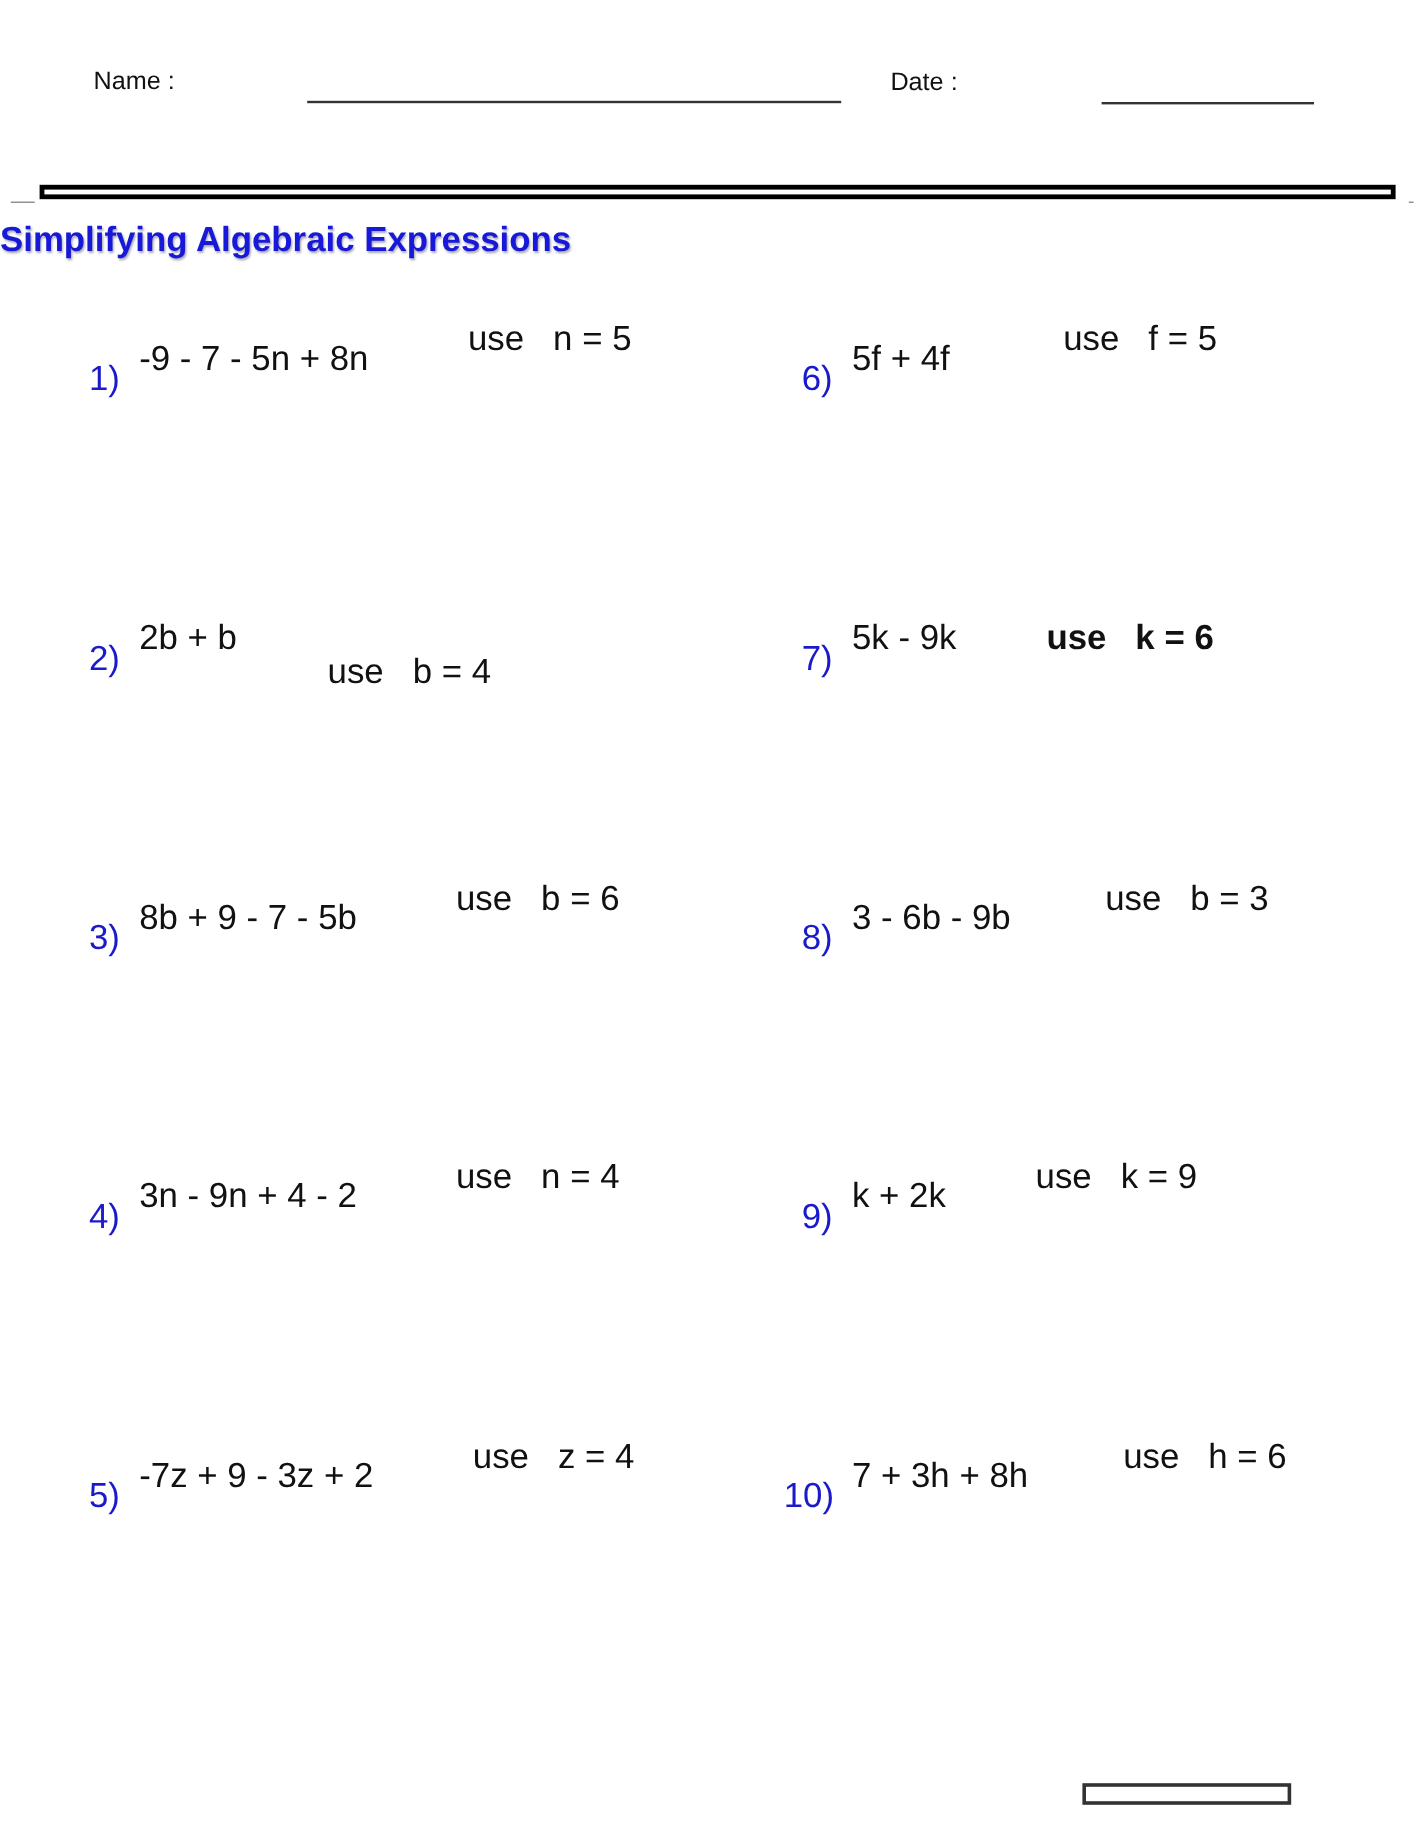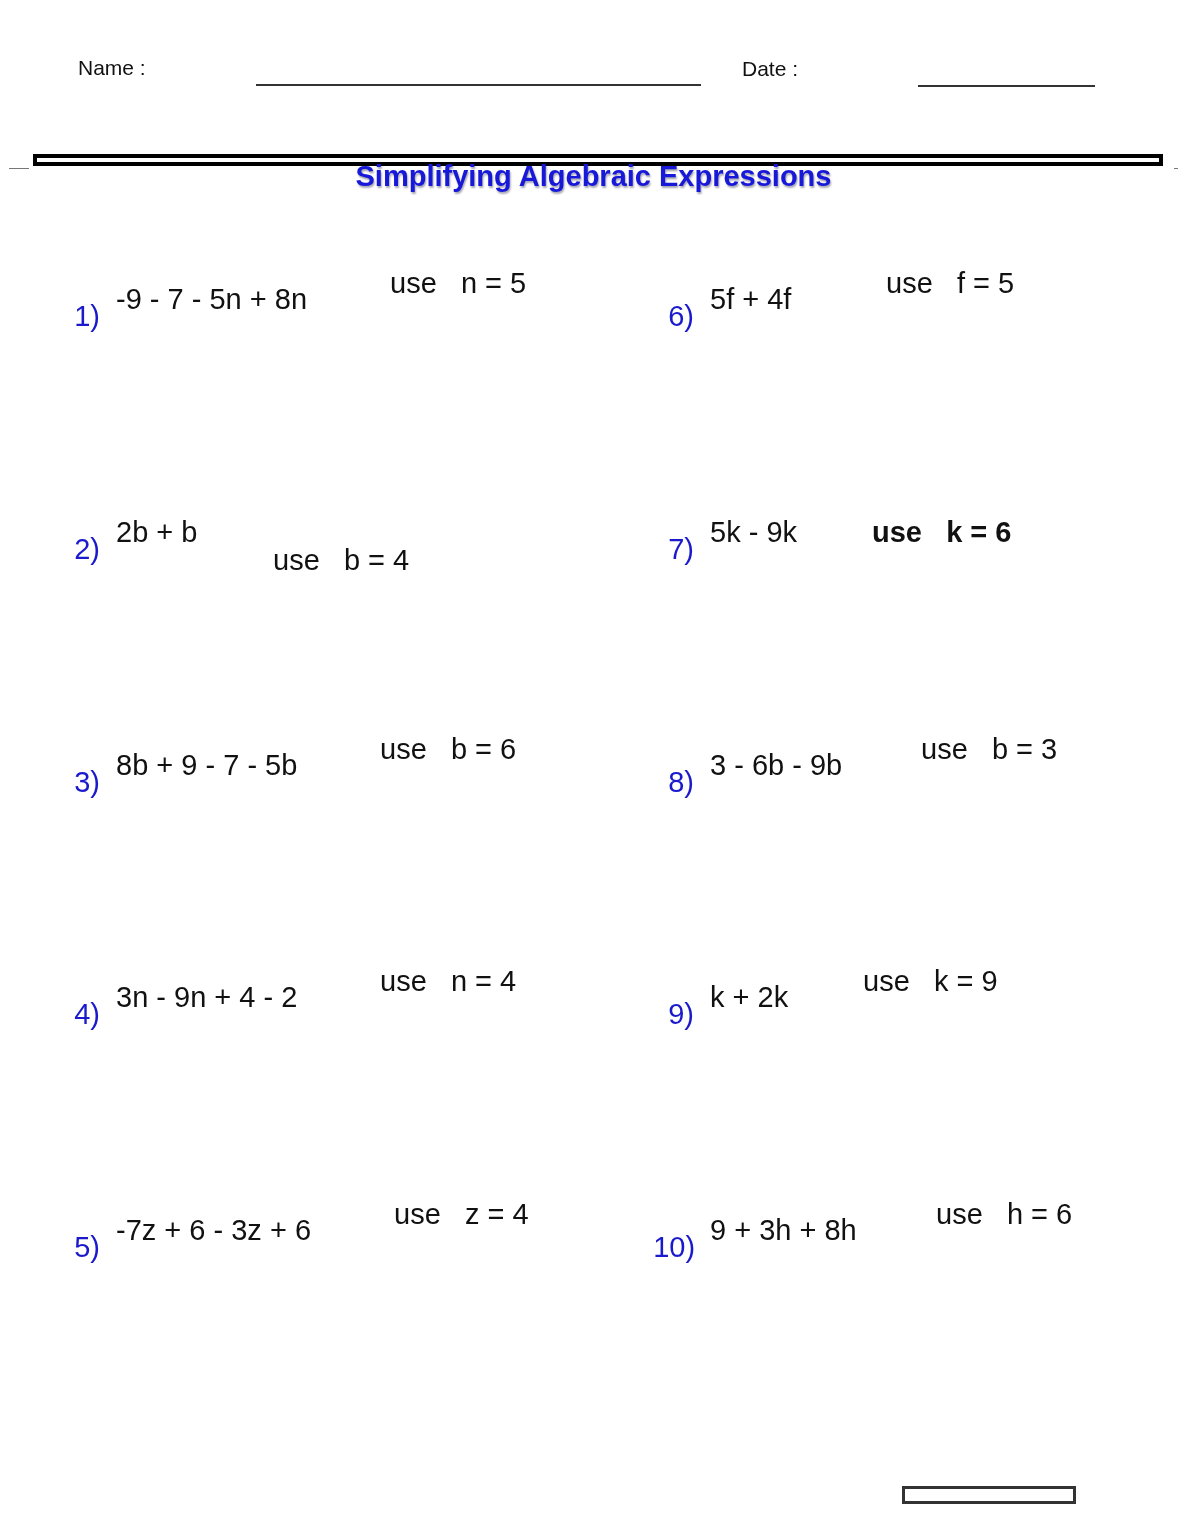--- a/index.html
+++ b/index.html
@@ -3,21 +3,21 @@
 <meta charset="utf-8">
 <style>
   html, body { margin: 0; padding: 0; background: #ffffff; }
   body { width: 1187px; height: 1536px; position: relative; overflow: hidden;
          font-family: "Liberation Sans", sans-serif; color: #111; }
   .hdr-label { position: absolute; font-size: 21px; color: #111; }
   .hdr-line { position: absolute; height: 0; border-top: 2px solid #333; }
   .rule-outer { position: absolute; left: 33px; top: 154px; width: 1130px; height: 12px;
                 box-sizing: border-box; border: 4px solid #000; background: #fff; }
   .tick { position: absolute; height: 0; border-top: 1px solid #777; }
-  .title { position: absolute; left: 0; width: 1187px; top: 160px; text-align: center;
+  .title { position: absolute; left: 0; width: 1187px; top: 184px; 
            font-weight: bold; font-size: 29px; color: #1818d8;
            text-shadow: 1px 2px 2px rgba(0,0,40,0.35); }
   .problem { position: absolute; font-size: 29px; white-space: pre; color: #111; }
   .num { color: #1a1acc; display: inline-block; }
   .expr { position: absolute; margin-top: 16px; }
   .use { position: absolute; }
   .answer-box { position: absolute; left: 902px; top: 1486px; width: 174px; height: 18px;
                 box-sizing: border-box; border: 3px solid #333; background: #fff; }
 </style>
 </head>
@@ -49,21 +49,21 @@
   <span class="expr" style="left:58px; top:0;">8b + 9 - 7 - 5b</span>
   <span class="use" style="left:322px; top:0;">use   b = 6</span>
 </div>
 <div class="problem" style="left:58px; top:965px;">
   <span class="num">4)</span>
   <span class="expr" style="left:58px; top:0;">3n - 9n + 4 - 2</span>
   <span class="use" style="left:322px; top:0;">use   n = 4</span>
 </div>
 <div class="problem" style="left:58px; top:1198px;">
   <span class="num">5)</span>
-  <span class="expr" style="left:58px; top:0;">-7z + 6 - 3z + 6</span>
+  <span class="expr" style="left:58px; top:0;">-7z + 9 - 3z + 2</span>
   <span class="use" style="left:336px; top:0;">use   z = 4</span>
 </div>
 
 <div class="problem" style="left:652px; top:267px;">
   <span class="num">6)</span>
   <span class="expr" style="left:58px; top:0;">5f + 4f</span>
   <span class="use" style="left:214px; top:0;margin-left:20px;">use   f = 5</span>
 </div>
 <div class="problem" style="left:652px; top:500px;">
   <span class="num">7)</span>
@@ -75,17 +75,17 @@
   <span class="expr" style="left:58px; top:0;">3 - 6b - 9b</span>
   <span class="use" style="left:269px; top:0;">use   b = 3</span>
 </div>
 <div class="problem" style="left:652px; top:965px;">
   <span class="num">9)</span>
   <span class="expr" style="left:58px; top:0;">k + 2k</span>
   <span class="use" style="left:211px; top:0;">use   k = 9</span>
 </div>
 <div class="problem" style="left:637px; top:1198px;">
   <span class="num">10)</span>
-  <span class="expr" style="left:73px; top:0;">9 + 3h + 8h</span>
+  <span class="expr" style="left:73px; top:0;">7 + 3h + 8h</span>
   <span class="use" style="left:299px; top:0;">use   h = 6</span>
 </div>
 
 <div class="answer-box"></div>
 
 </body></html>

